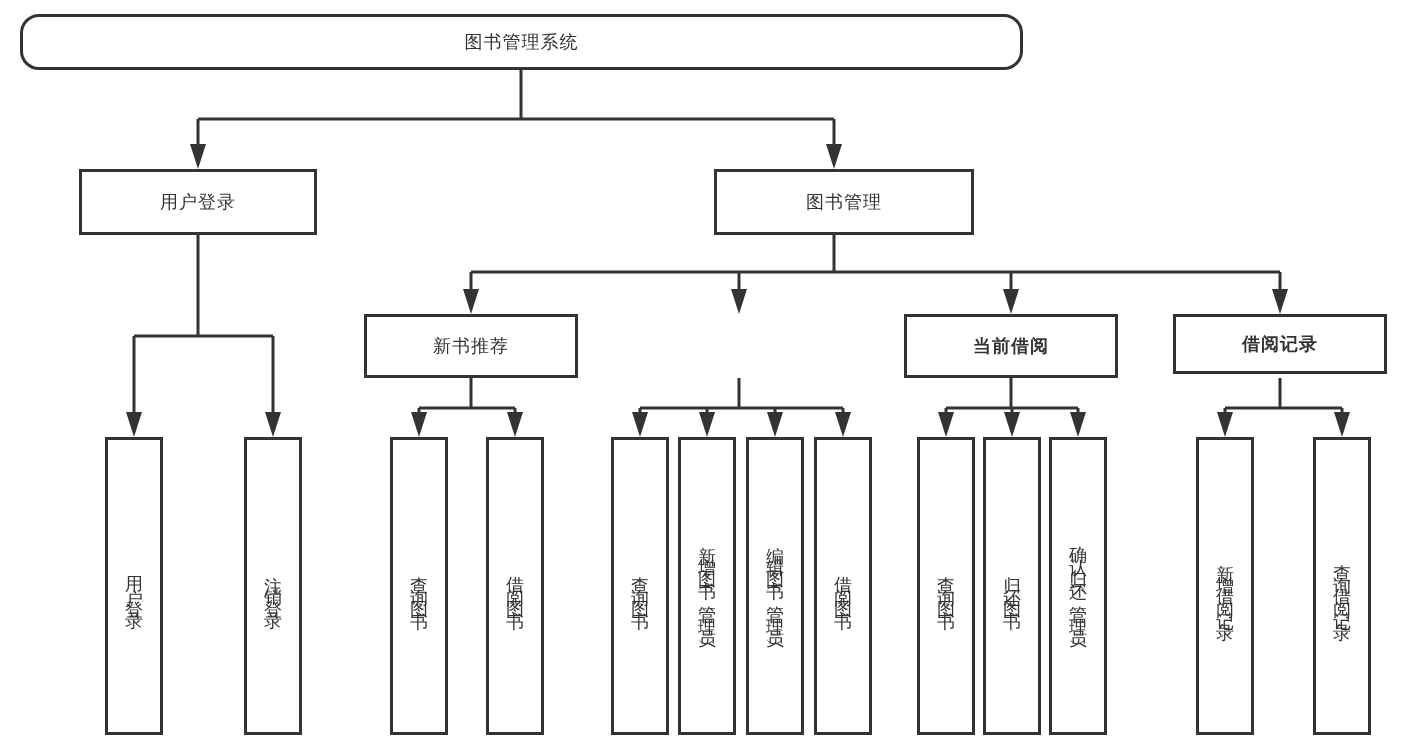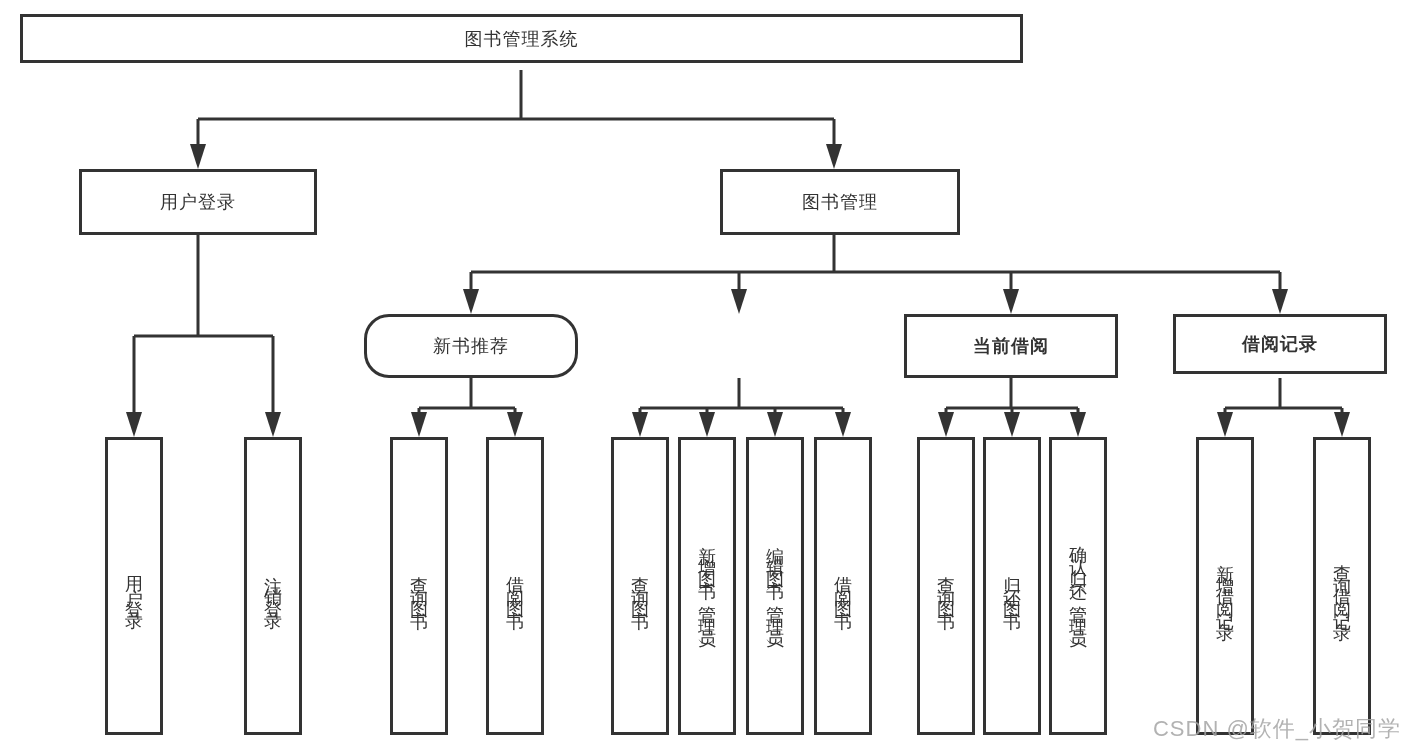--- a/index.html
+++ b/index.html
@@ -108,32 +108,32 @@
       <polygon points="767,412 783,412 775,437"></polygon>
       <polygon points="835,412 851,412 843,437"></polygon>
       <polygon points="938,412 954,412 946,437"></polygon>
       <polygon points="1004,412 1020,412 1012,437"></polygon>
       <polygon points="1070,412 1086,412 1078,437"></polygon>
       <polygon points="1217,412 1233,412 1225,437"></polygon>
       <polygon points="1334,412 1350,412 1342,437"></polygon>
     </g>
   </svg>
 
-  <div class="box" style="left:20px; top:14px; width:1003px; height:49px;">
+  <div class="box" style="left:20px; top:14px; width:1003px; height:56px;border-radius:19px;">
     <span>图书管理系统</span>
   </div>
 
   <div class="box" style="left:79px; top:169px; width:238px; height:66px;">
     <span>用户登录</span>
   </div>
-  <div class="box" style="left:714px; top:169px; width:240px; height:66px;margin-left:6px;">
+  <div class="box" style="left:714px; top:169px; width:260px; height:66px;">
     <span>图书管理</span>
   </div>
 
-  <div class="box" style="left:364px; top:314px; width:214px; height:64px;border-radius:25px;">
+  <div class="box" style="left:364px; top:314px; width:214px; height:64px;">
     <span>新书推荐</span>
   </div>
   <div class="box" style="left:904px; top:314px; width:214px; height:64px;font-weight:bold;">
     <span>当前借阅</span>
   </div>
   <div class="box" style="left:1173px; top:314px; width:214px; height:60px;font-weight:bold;">
     <span>借阅记录</span>
   </div>
 
   <div class="box vbox" style="left:105px; top:437px; width:58px; height:298px;">
@@ -173,15 +173,14 @@
     <span>确认归还（管理员）</span>
   </div>
 
   <div class="box vbox" style="left:1196px; top:437px; width:58px; height:298px;">
     <span>新增借阅记录</span>
   </div>
   <div class="box vbox" style="left:1313px; top:437px; width:58px; height:298px;">
     <span>查询借阅记录</span>
   </div>
 
-  <div class="watermark">CSDN @软件_小贺同学</div>
 
 </div>
 
 </body></html>

